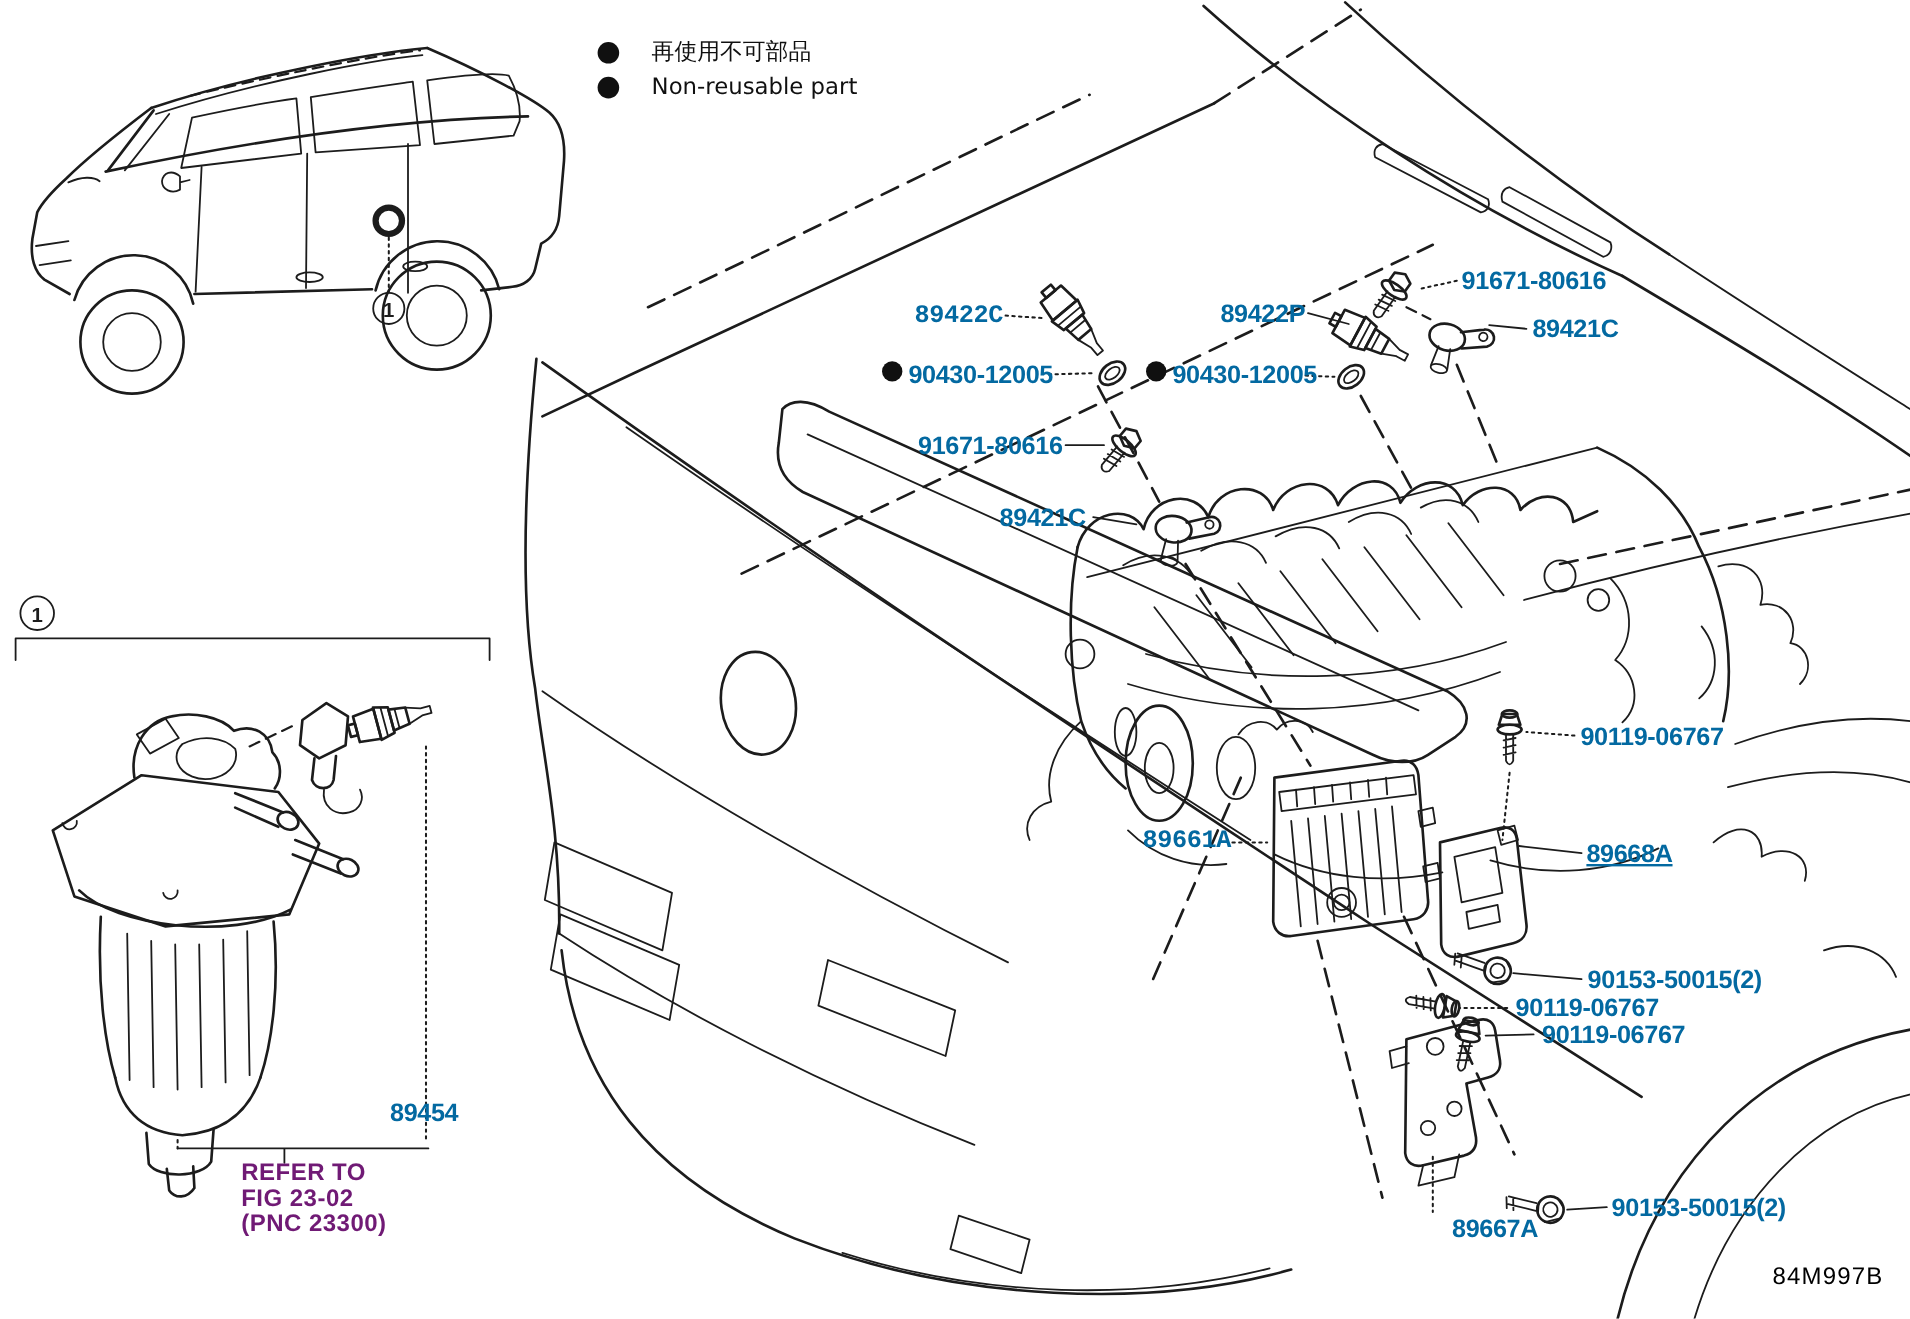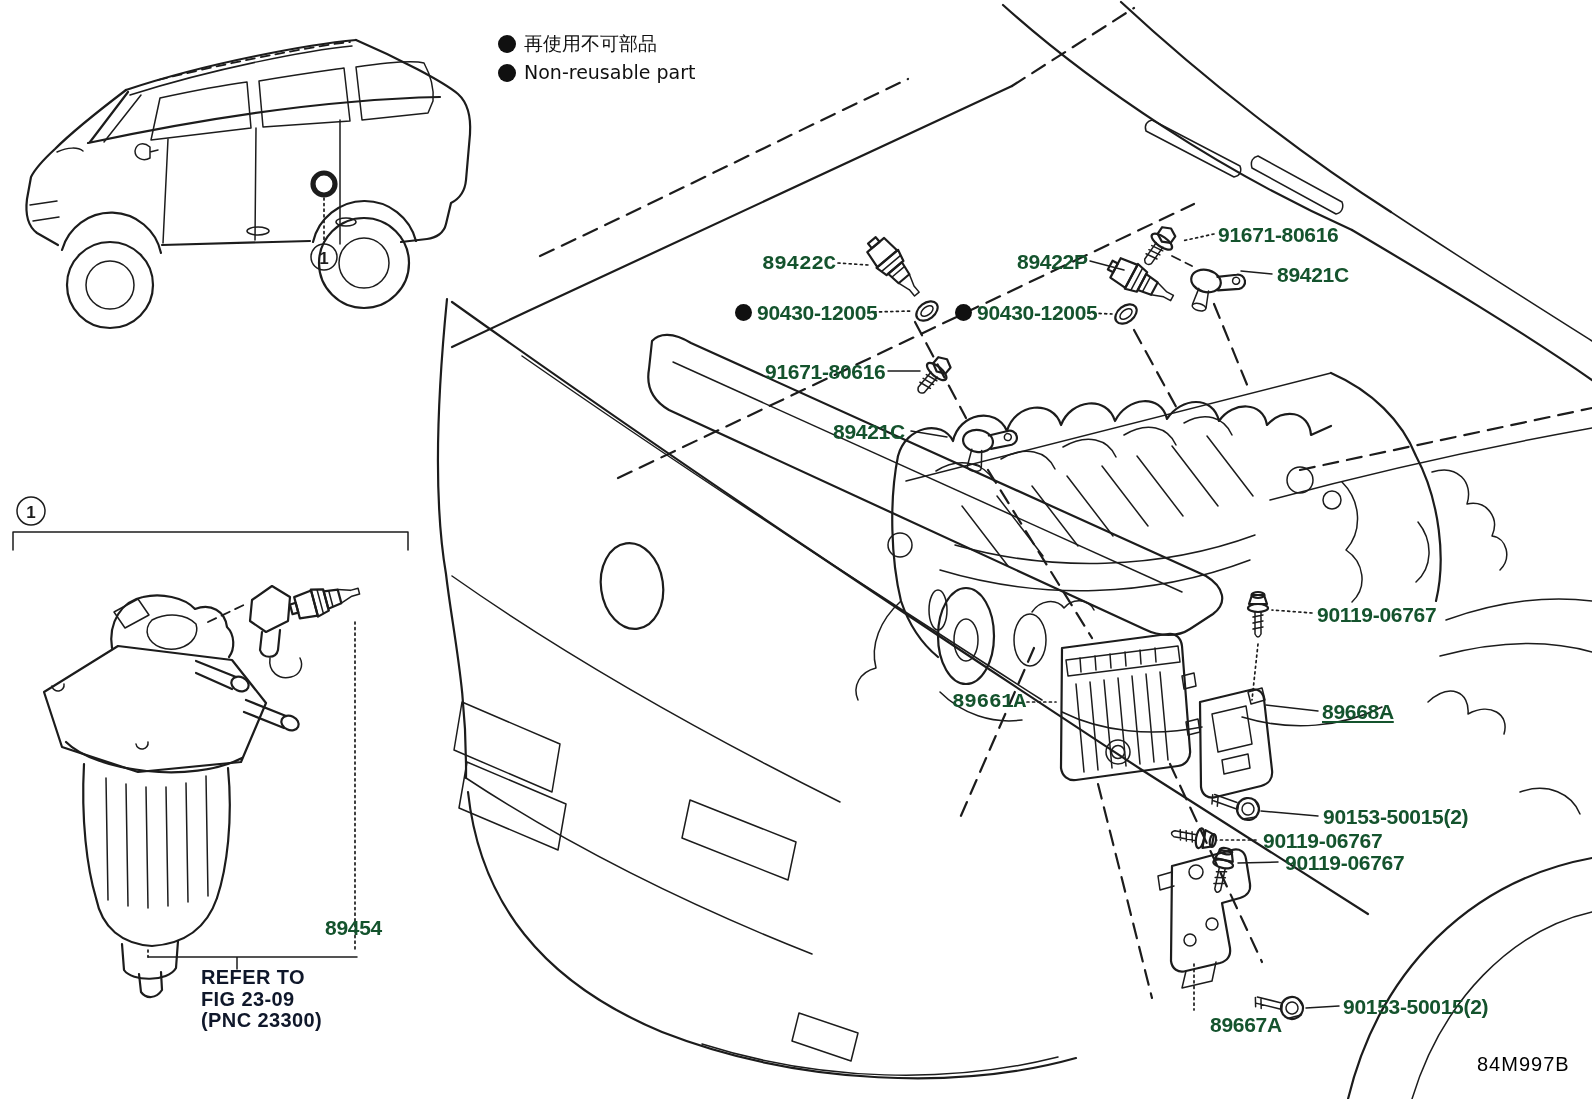--- a/index.html
+++ b/index.html
@@ -7,29 +7,29 @@
           font-family:"Liberation Sans",sans-serif;color:#111}
   .canvas > svg{position:absolute;left:0;top:0}
   svg path, svg ellipse, svg circle, svg line{fill:none;stroke:#1c1c1c;stroke-width:2.2;
           stroke-linecap:round;stroke-linejoin:round}
   .t{stroke-width:1.5}
   .th{stroke-width:5.2}
   .dash{stroke-dasharray:15 9}
   .dsh2{stroke-dasharray:9 6;stroke-width:1.8}
   .dot{stroke-dasharray:2 3.6;stroke-width:1.7}
   .cnum{fill:#1c1c1c;stroke:none;font:700 17px "Liberation Sans",sans-serif;text-anchor:middle}
-  .part-label{position:absolute;display:flex;align-items:center;gap:5px;white-space:nowrap;
-          font:700 21px/23px "Liberation Sans",sans-serif;letter-spacing:-0.3px;color:#14532d}
+  .part-label{position:absolute;display:flex;align-items:flex-start;gap:5px;white-space:nowrap;
+          font:700 21px/23px "Liberation Sans",sans-serif;letter-spacing:-0.3px;color:#0369a1}
   .part-label .bullet{width:17px;height:17px;border-radius:50%;background:#101010;flex:0 0 auto}
   .legend{position:absolute;left:498px;top:32px;display:flex;flex-direction:column;gap:6px;
           font:400 19px/23px "DejaVu Sans","Liberation Sans",sans-serif;color:#101010}
-  .legend-row{display:flex;align-items:center;gap:8px}
+  .legend-row{display:flex;align-items:center;gap:27px}
   .legend-row .bullet{width:18px;height:18px;border-radius:50%;background:#101010;flex:0 0 auto}
   .note{position:absolute;left:201px;top:967px;font:700 20px/21.5px "Liberation Sans",sans-serif;
-          letter-spacing:.4px;color:#0f172a}
+          letter-spacing:.4px;color:#701a75}
   .code{position:absolute;left:1477px;top:1053px;font:400 20px "Liberation Sans",sans-serif;
           letter-spacing:1px;color:#000000}
 </style>
 </head>
 <body>
 
 <div class="canvas">
 
 <svg width="1592" height="1099" viewBox="0 0 1592 1099">
   <defs>
@@ -341,19 +341,19 @@
       <div class="part-label" style="left: 1210px; top: 1013px;">
         <span class="pn">89667A</span>
       </div>
       <div class="part-label" style="left: 1343px; top: 995px;">
         <span class="pn">90153-50015(2)</span>
       </div>
     </div>
 
 <div class="note">
   <div>REFER TO</div>
-  <div>FIG 23-09</div>
+  <div>FIG 23-02</div>
   <div>(PNC 23300)</div>
 </div>
 
 <div class="code">84M997B</div>
 
 </div>
 
 </body></html>

